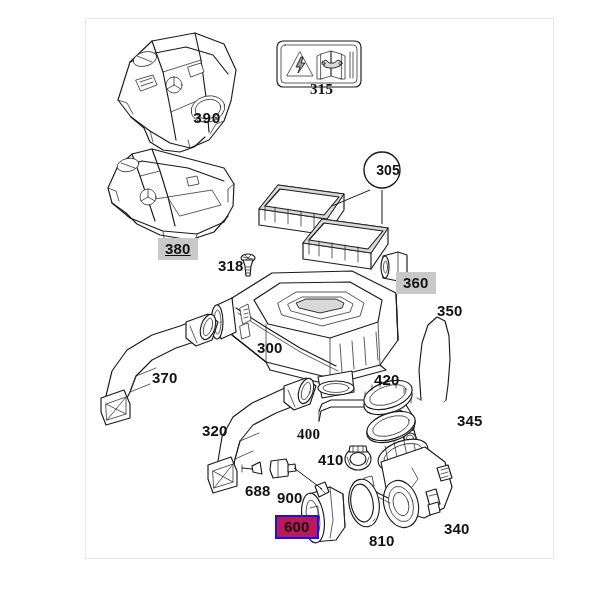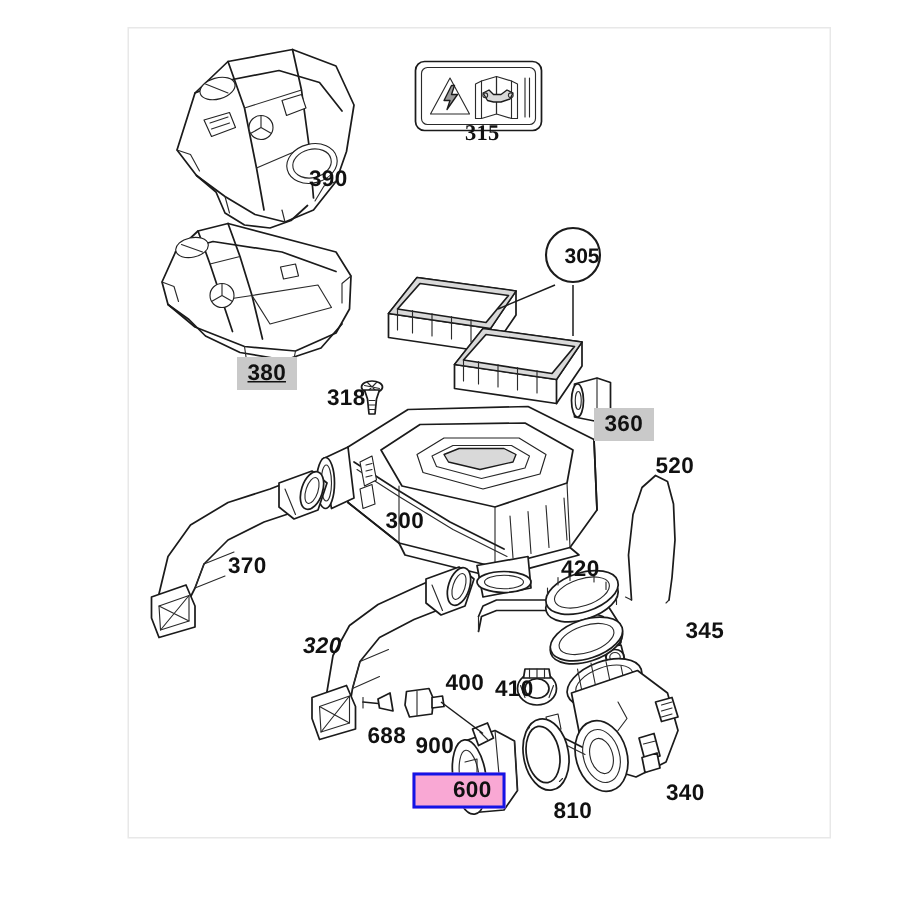--- a/index.html
+++ b/index.html
@@ -103,23 +103,23 @@
     color: #111111;
     line-height: 1;
     white-space: nowrap;
     text-align: center;
   }
   .lbl-shaded {
     background: #c9c9c9;
     padding: 3px 7px 4px 7px;
   }
   .lbl-boxed {
-    background: #f9a8d4;
+    background: #be185d;
     border: 2px solid #1414e6;
-    padding: 2px 7px 3px 25px;
+    padding: 2px 7px 3px 7px;
   }
 </style>
 </head>
 <body>
 
 <div id="diagram-root">
 
   <svg id="diagram-svg" viewBox="0 0 600 600">
 
     <rect class="frame-border" x="85.5" y="18.5" width="468" height="540"></rect>
@@ -396,47 +396,47 @@
     </g>
 
     <g>
       <path class="ln-fill" d="M252 466 L260 462 L262 474 L253 472 Z"></path>
       <path class="ln" d="M252 469 L242 468"></path>
       <path class="ln-thin" d="M242 465 L242 472"></path>
     </g>
 
   </svg>
 
-  <div class="lbl" style="left:206px; top:112px;">390</div>
+  <div class="lbl" style="left:193px; top:112px;font-family:Liberation Mono, monospace;">390</div>
 
   <div class="lbl" style="left:310px; top:82px;font-family:Liberation Serif, serif;">315</div>
 
   <div class="lbl lbl-shaded" style="left:158px; top:238px;text-decoration:underline;">380</div>
 
   <div class="lbl-callout" style="left:366px; top:163px; width:44px;text-align:center;">305</div>
 
   <div class="lbl lbl-shaded" style="left:396px; top:272px;">360</div>
 
   <div class="lbl" style="left:218px; top:258px;">318</div>
 
   <div class="lbl" style="left:257px; top:340px;">300</div>
 
   <div class="lbl" style="left:152px; top:370px;">370</div>
 
-  <div class="lbl" style="left:437px; top:303px;">520</div>
+  <div class="lbl" style="left:437px; top:303px;">350</div>
 
   <div class="lbl" style="left:374px; top:372px;">420</div>
 
   <div class="lbl" style="left:430px; top:413px;margin-left:27px;">345</div>
 
-  <div class="lbl" style="left:202px; top:423px;font-style:italic;">320</div>
-
-  <div class="lbl" style="left:297px; top:448px;">400</div>
-
-  <div class="lbl" style="left:330px; top:452px;">410</div>
+  <div class="lbl" style="left:202px; top:423px;">320</div>
+
+  <div class="lbl" style="left:297px; top:427px;font-family:Liberation Serif, serif;">400</div>
+
+  <div class="lbl" style="left:318px; top:452px;">410</div>
 
   <div class="lbl" style="left:245px; top:483px;">688</div>
 
   <div class="lbl" style="left:277px; top:490px;">900</div>
 
   <div class="lbl lbl-boxed" style="left:275px; top:515px;">600</div>
 
   <div class="lbl" style="left:369px; top:533px;">810</div>
 
   <div class="lbl" style="left:428px; top:521px;margin-left:16px;">340</div>

